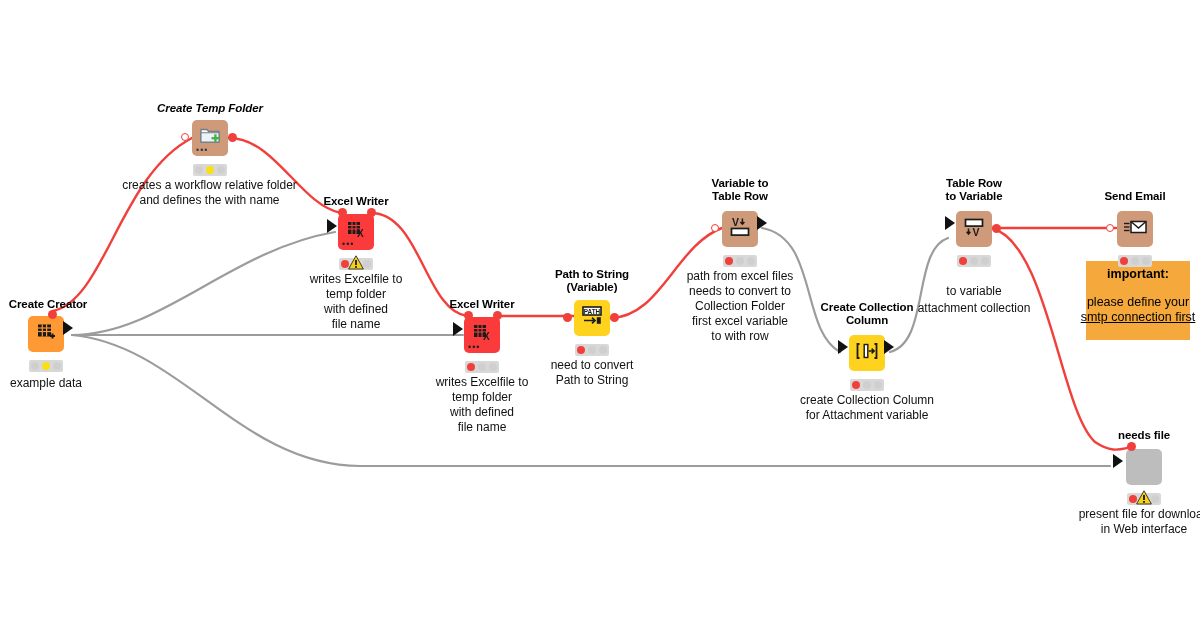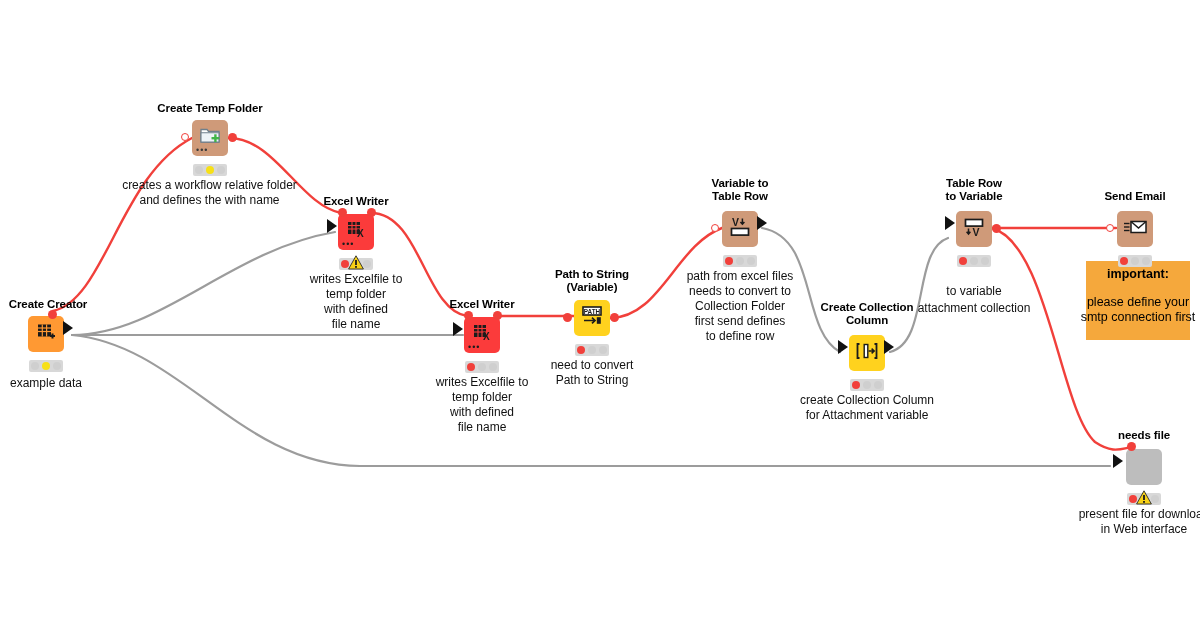--- a/index.html
+++ b/index.html
@@ -106,21 +106,21 @@
     <div class="port-tri" style="left:35px;top:5px;"></div>
     <div class="status" style="left:1px;top:44px;">
       <span class="led off"></span>
       <span class="led yellow"></span>
       <span class="led off"></span>
     </div>
     <div class="ndesc" style="left:-42px;top:60px;width:120px;">example data</div>
   </div>
 
   <div class="node" style="left:192px;top:120px;">
-    <div class="ntitle" style="left:-42px;top:-18px;width:120px;">Create Temp Folder</div>
+    <div class="ntitle" style="left:-42px;top:-18px;width:120px;font-style:italic;">Create Temp Folder</div>
     <div class="nbody tan">
       <span>
         <svg width="24" height="24" viewBox="0 0 24 24">
           <path d="M3 5.5 h6 l1.6 2 H21 v10.5 H3 Z" fill="#ffffff" stroke="#6f7f8c" stroke-width="1.3"></path>
           <path d="M3 8.8 h18 v9.2 H3 Z" fill="#eef3f7" stroke="#6f7f8c" stroke-width="1.1"></path>
           <g fill="#41b548">
             <rect x="13.5" y="13" width="7.8" height="2.4"></rect>
             <rect x="16.2" y="10.3" width="2.4" height="7.8"></rect>
           </g>
         </svg>
@@ -249,22 +249,22 @@
     <div class="port-circ hollow" style="left:-11px;top:13px;"></div>
     <div class="port-tri" style="left:35px;top:5px;"></div>
     <div class="status" style="left:1px;top:44px;">
       <span class="led red"></span>
       <span class="led off"></span>
       <span class="led off"></span>
     </div>
     <div class="ndesc" style="left:-72px;top:58px;width:180px;">path from excel files</div>
     <div class="ndesc" style="left:-72px;top:73px;width:180px;">needs to convert to</div>
     <div class="ndesc" style="left:-72px;top:88px;width:180px;">Collection Folder</div>
-    <div class="ndesc" style="left:-72px;top:103px;width:180px;">first send defines</div>
-    <div class="ndesc" style="left:-72px;top:118px;width:180px;">to define row</div>
+    <div class="ndesc" style="left:-72px;top:103px;width:180px;">first excel variable</div>
+    <div class="ndesc" style="left:-72px;top:118px;width:180px;">to with row</div>
   </div>
 
   <div class="node" style="left:849px;top:335px;">
     <div class="ntitle" style="left:-50px;top:-34px;width:136px;">Create Collection</div>
     <div class="ntitle" style="left:-50px;top:-21px;width:136px;">Column</div>
     <div class="nbody yellow">
       <span>
         <svg width="26" height="24" viewBox="0 0 26 24">
           <path d="M5.5 5 h-2 v14 h2" stroke="#1b1b1b" stroke-width="1.8" fill="none"></path>
           <path d="M20.5 5 h2 v14 h-2" stroke="#1b1b1b" stroke-width="1.8" fill="none"></path>
@@ -326,21 +326,21 @@
     <div class="status" style="left:1px;top:44px;">
       <span class="led red"></span>
       <span class="led off"></span>
       <span class="led off"></span>
     </div>
   </div>
 
   <div class="annot" style="left:1086px;top:261px;width:104px;height:79px;padding-top:6px;">
     <div class="ahead">important:</div>
     <div class="abody" style="margin-top:14px;margin-left:-8px;width:120px;">please define your</div>
-    <div class="abody" style="margin-left:-8px;width:120px;">smtp connection first</div>
+    <div class="abody" style="margin-left:-8px;width:120px;text-decoration:underline;">smtp connection first</div>
   </div>
 
   <div class="node" style="left:1126px;top:449px;">
     <div class="ntitle" style="left:-20px;top:-20px;width:76px;">needs file</div>
     <div class="nbody gray">
       <span></span>
     </div>
     <div class="port-circ" style="left:1px;top:-7px;"></div>
     <div class="port-tri" style="left:-13px;top:5px;"></div>
     <div class="status" style="left:1px;top:44px;">

